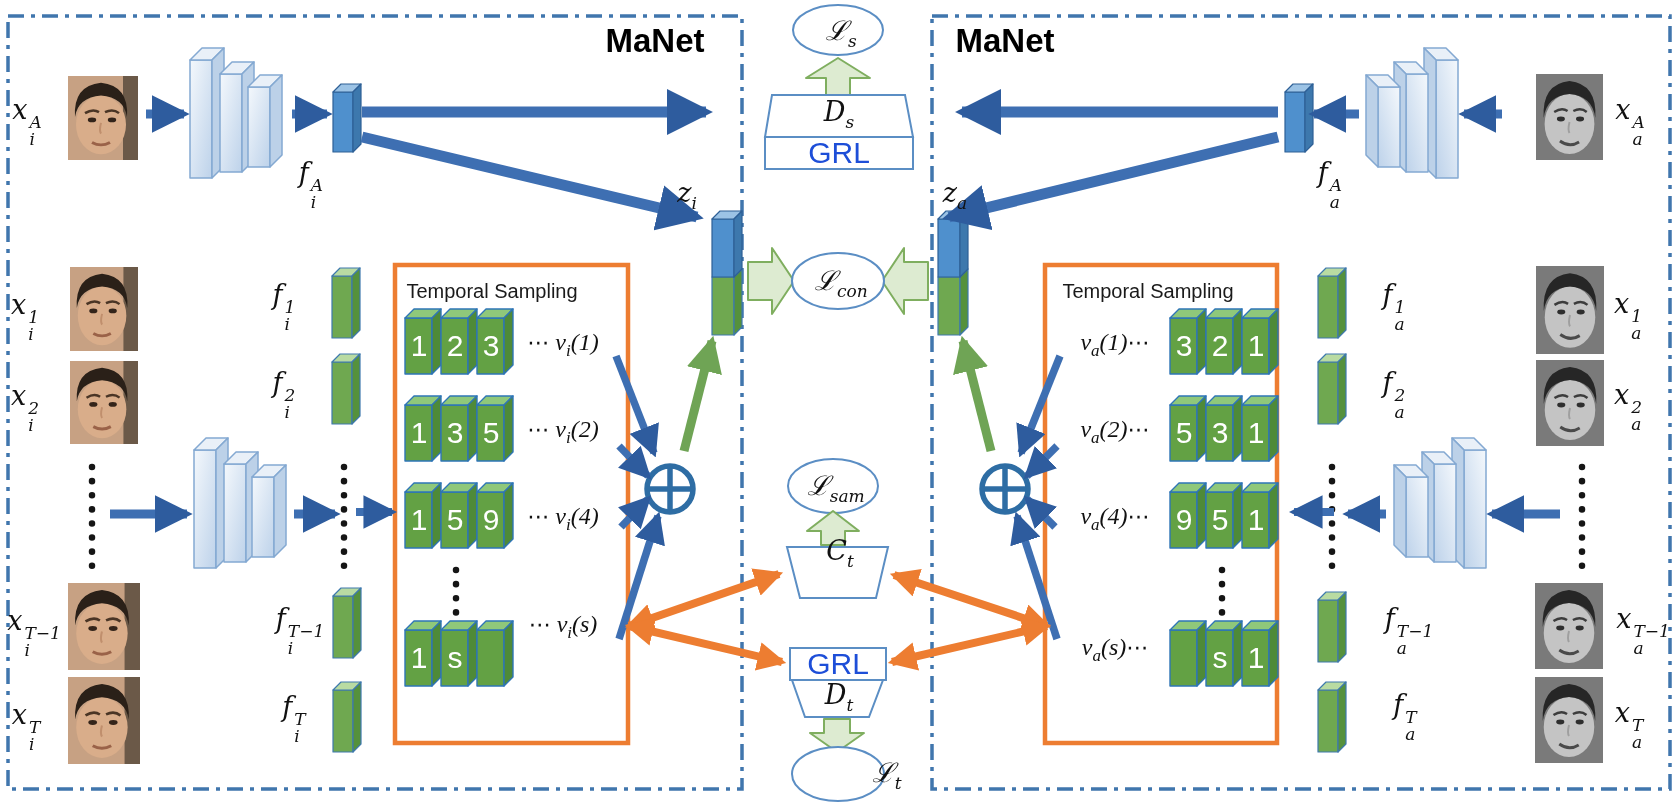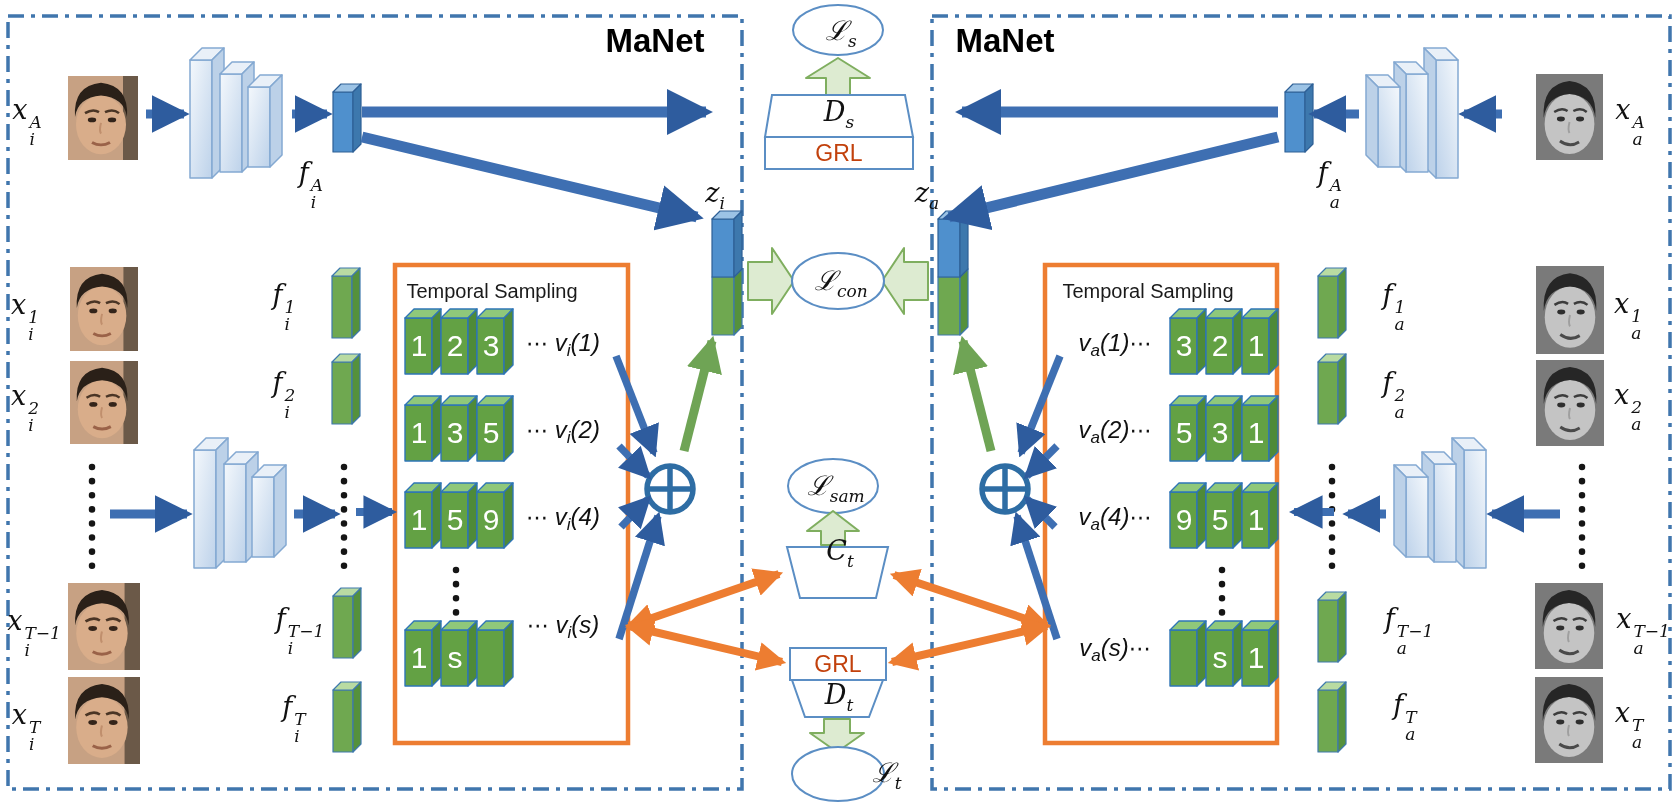--- a/index.html
+++ b/index.html
@@ -24,22 +24,22 @@
   .oplus line{stroke:#2e6da4;stroke-width:5.5;}
   
   .lbl{position:absolute;transform:translate(-50%,-50%);white-space:nowrap;color:#111;z-index:5;}
   .math{font-family:"DejaVu Serif",serif;font-style:italic;font-size:27px;}
   .sb{font-size:17px;font-style:italic;}
   .scr{display:inline-flex;flex-direction:column;align-items:flex-start;font-size:17px;
        line-height:1;vertical-align:-0.55em;margin-left:2px;font-style:italic;}
   .scr .up,.scr .dn{min-height:17px;display:block;}
   .boxtitle{font-weight:700;font-size:33px;color:#000;font-family:"Liberation Sans",sans-serif;}
   .ts{font-size:20px;color:#1a1a1a;}
-  .grl{font-size:23px;color:#c2410c;}
-  .rowl{font-family:Liberation Sans, sans-serif;font-size:24px;font-style:italic;}
+  .grl{font-size:30px;color:#1d4ed8;}
+  .rowl{font-family:Liberation Serif, serif;font-size:24px;font-style:italic;}
   .rowl .dots-t{font-style:normal;font-size:22px;}
   .num{position:absolute;transform:translate(-50%,-50%);color:#fff;font-size:30px;
        font-family:"Liberation Sans",sans-serif;z-index:6;}
 </style>
 </head>
 <body>
 
 <div class="canvas">
 
   <svg class="layer" viewBox="0 0 1676 805">
@@ -273,22 +273,22 @@
   <div class="lbl math" style="left:841px;top:31px"><span>ℒ</span><sub class="sb">s</sub></div>
   <div class="lbl math" style="left:839px;top:114px"><span>D</span><sub class="sb">s</sub></div>
   <div class="lbl grl" style="left:839px;top:153px">GRL</div>
   <div class="lbl math" style="left:841px;top:281px"><span>ℒ</span><sub class="sb">con</sub></div>
   <div class="lbl math" style="left:836px;top:486px"><span>ℒ</span><sub class="sb">sam</sub></div>
   <div class="lbl math" style="left:840px;top:553px"><span>C</span><sub class="sb">t</sub></div>
   <div class="lbl grl" style="left:838px;top:664px">GRL</div>
   <div class="lbl math" style="left:839px;top:697px"><span>D</span><sub class="sb">t</sub></div>
   <div class="lbl math" style="left:887px;top:773px"><span>ℒ</span><sub class="sb">t</sub></div>
 
-  <div class="lbl math" style="left:715px;top:195px"><span>z</span><sub class="sb">i</sub></div>
-  <div class="lbl math" style="left:927px;top:195px"><span>z</span><sub class="sb">a</sub></div>
+  <div class="lbl math" style="left:687px;top:195px"><span>z</span><sub class="sb">i</sub></div>
+  <div class="lbl math" style="left:955px;top:195px"><span>z</span><sub class="sb">a</sub></div>
 
   <div class="lbl math" style="left:27px;top:121px"><span>x</span><span class="scr">
         <span class="up">A</span>
         <span class="dn">i</span>
       </span></div>
   <div class="lbl math" style="left:311px;top:184px"><span>f</span><span class="scr">
         <span class="up">A</span>
         <span class="dn">i</span>
       </span></div>
   <div class="lbl math" style="left:25px;top:316px"><span>x</span><span class="scr">

